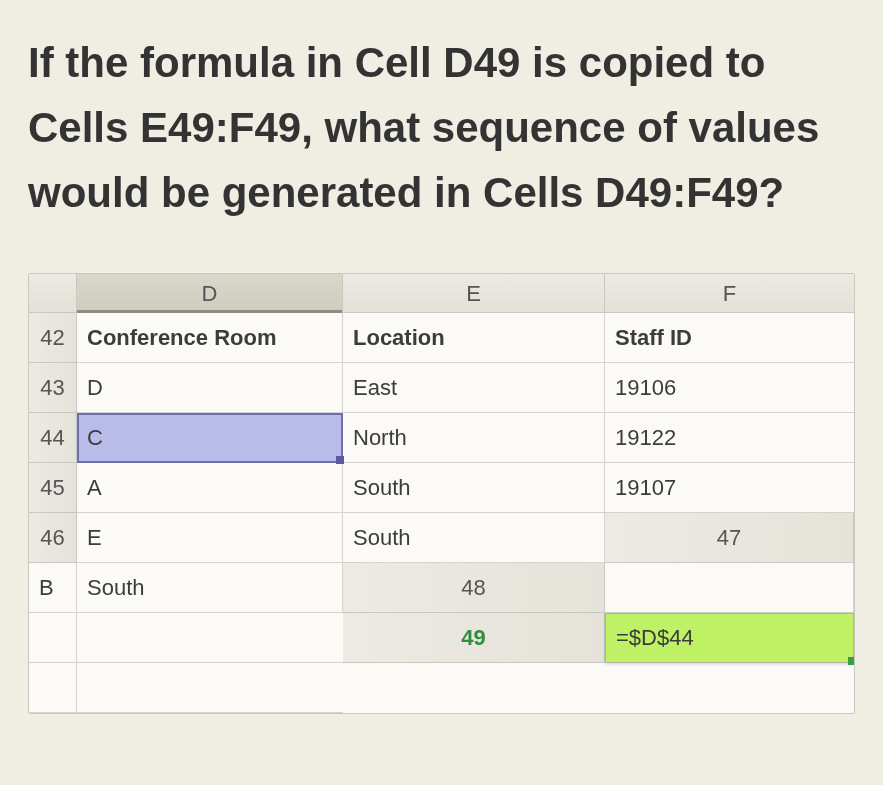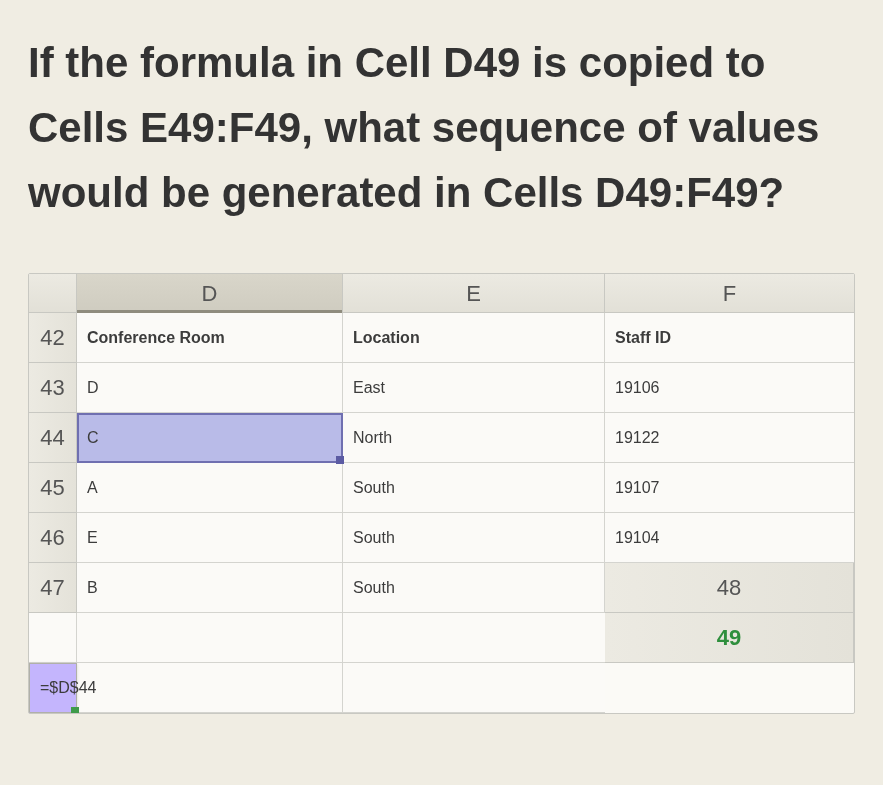--- a/index.html
+++ b/index.html
@@ -60,40 +60,40 @@
     border-bottom: 1px solid #c8c8c2;
     display:flex; align-items:center; justify-content:center;
   }
   .rowhdr.active { color:#2f8f3d; font-weight:700; }
   .cell {
     background: #fbfaf7;
     border-right: 1px solid #d4d4cf;
     border-bottom: 1px solid #d4d4cf;
     padding: 0 10px;
     display:flex; align-items:center;
-    font-size: 16px;
+    font-size: 22px;
   }
   .cell.last { border-right:none; }
   .rowh { height: 50px; }
   .selected-cell {
     position: relative;
     background: #b9bbe8;
     border: 2px solid #6f6fb0;
     padding: 0 8px;
   }
   .selected-cell::after{
     content:"";
     position:absolute;
     right:-3px; bottom:-3px;
     width:8px; height:8px;
     background:#5b5ba3;
   }
   .formula-cell {
     position: relative;
-    background: #c4b5fd;
+    background: #bef264;
     border: 1px solid #b0b0a8;
     box-shadow: 0 1px 3px rgba(0,0,0,0.15);
     padding: 0 10px;
   }
   .formula-cell::after{
     content:"";
     position:absolute;
     right:-3px; bottom:-3px;
     width:8px; height:8px;
     background:#3f9b4a;
@@ -132,21 +132,20 @@
   <div class="cell rowh last">19122</div>
 
   <div class="rowhdr rowh">45</div>
   <div class="cell rowh">A</div>
   <div class="cell rowh">South</div>
   <div class="cell rowh last">19107</div>
 
   <div class="rowhdr rowh">46</div>
   <div class="cell rowh">E</div>
   <div class="cell rowh">South</div>
-  <div class="cell rowh last">19104</div>
 
   <div class="rowhdr rowh">47</div>
   <div class="cell rowh">B</div>
   <div class="cell rowh">South</div>
 
   <div class="rowhdr rowh">48</div>
   <div class="cell rowh"></div>
   <div class="cell rowh"></div>
   <div class="cell rowh last"></div>
 

